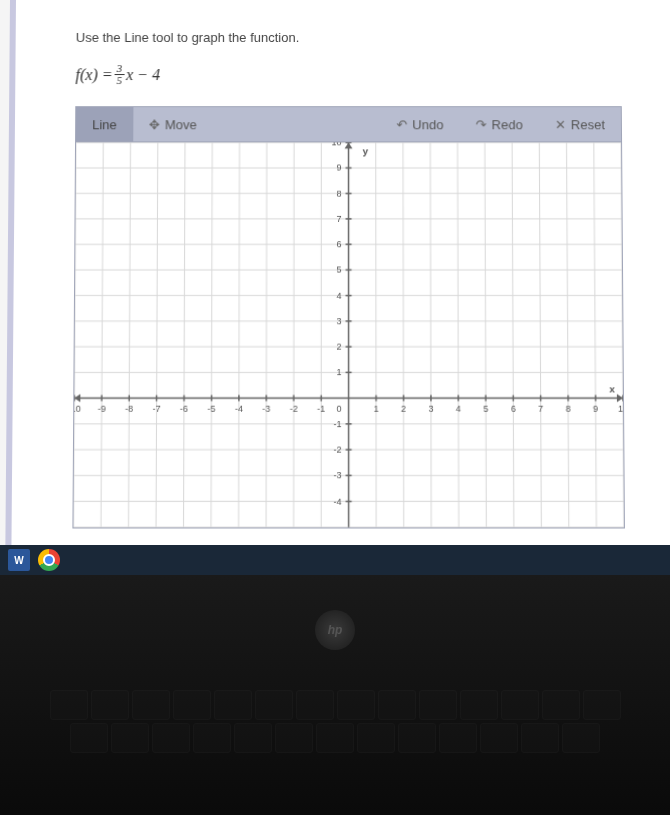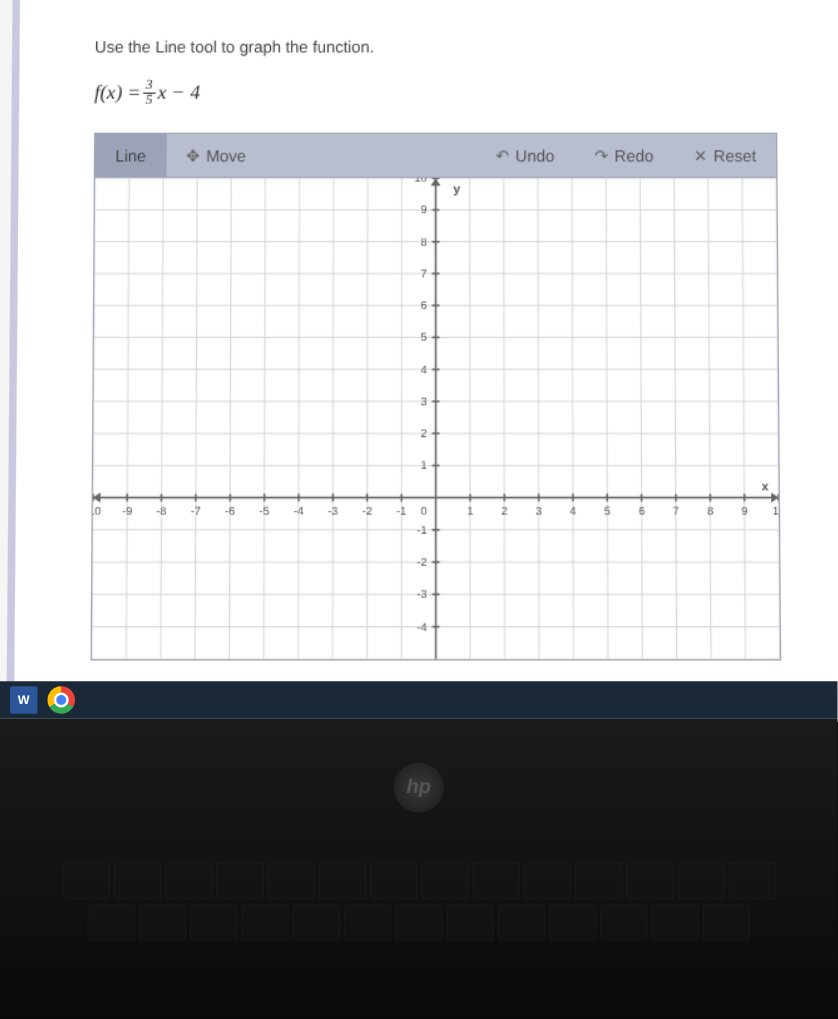--- a/index.html
+++ b/index.html
@@ -166,21 +166,21 @@
       transform: translateX(-50%);
       width: 40px;
       height: 40px;
       border-radius: 50%;
       background: radial-gradient(circle, #3a3a3a 0%, #1a1a1a 100%);
       display: flex;
       align-items: center;
       justify-content: center;
       color: #555;
       font-style: italic;
-      font-size: 16px;
+      font-size: 12px;
       font-weight: bold;
     }
     .keyboard {
       position: absolute;
       top: 690px;
       left: 30px;
       width: 610px;
       height: 110px;
       display: flex;
       flex-direction: column;

